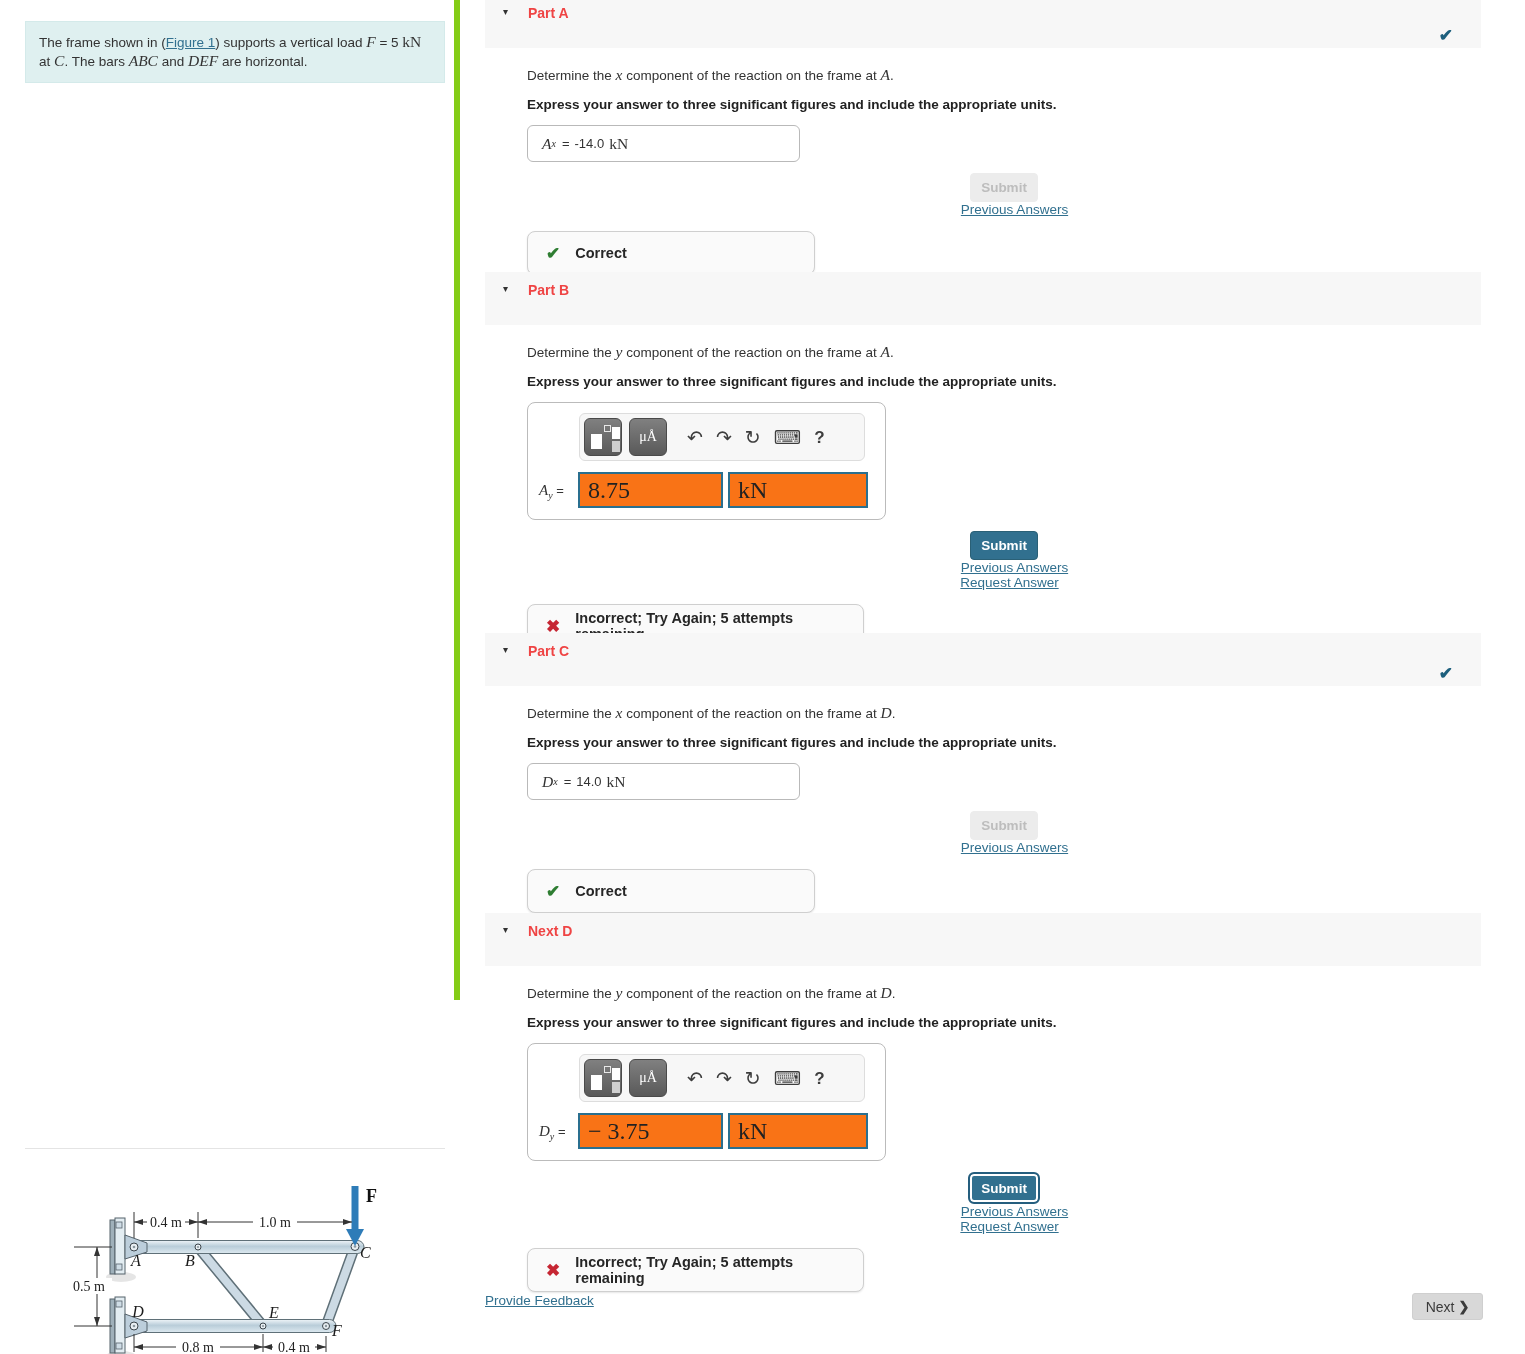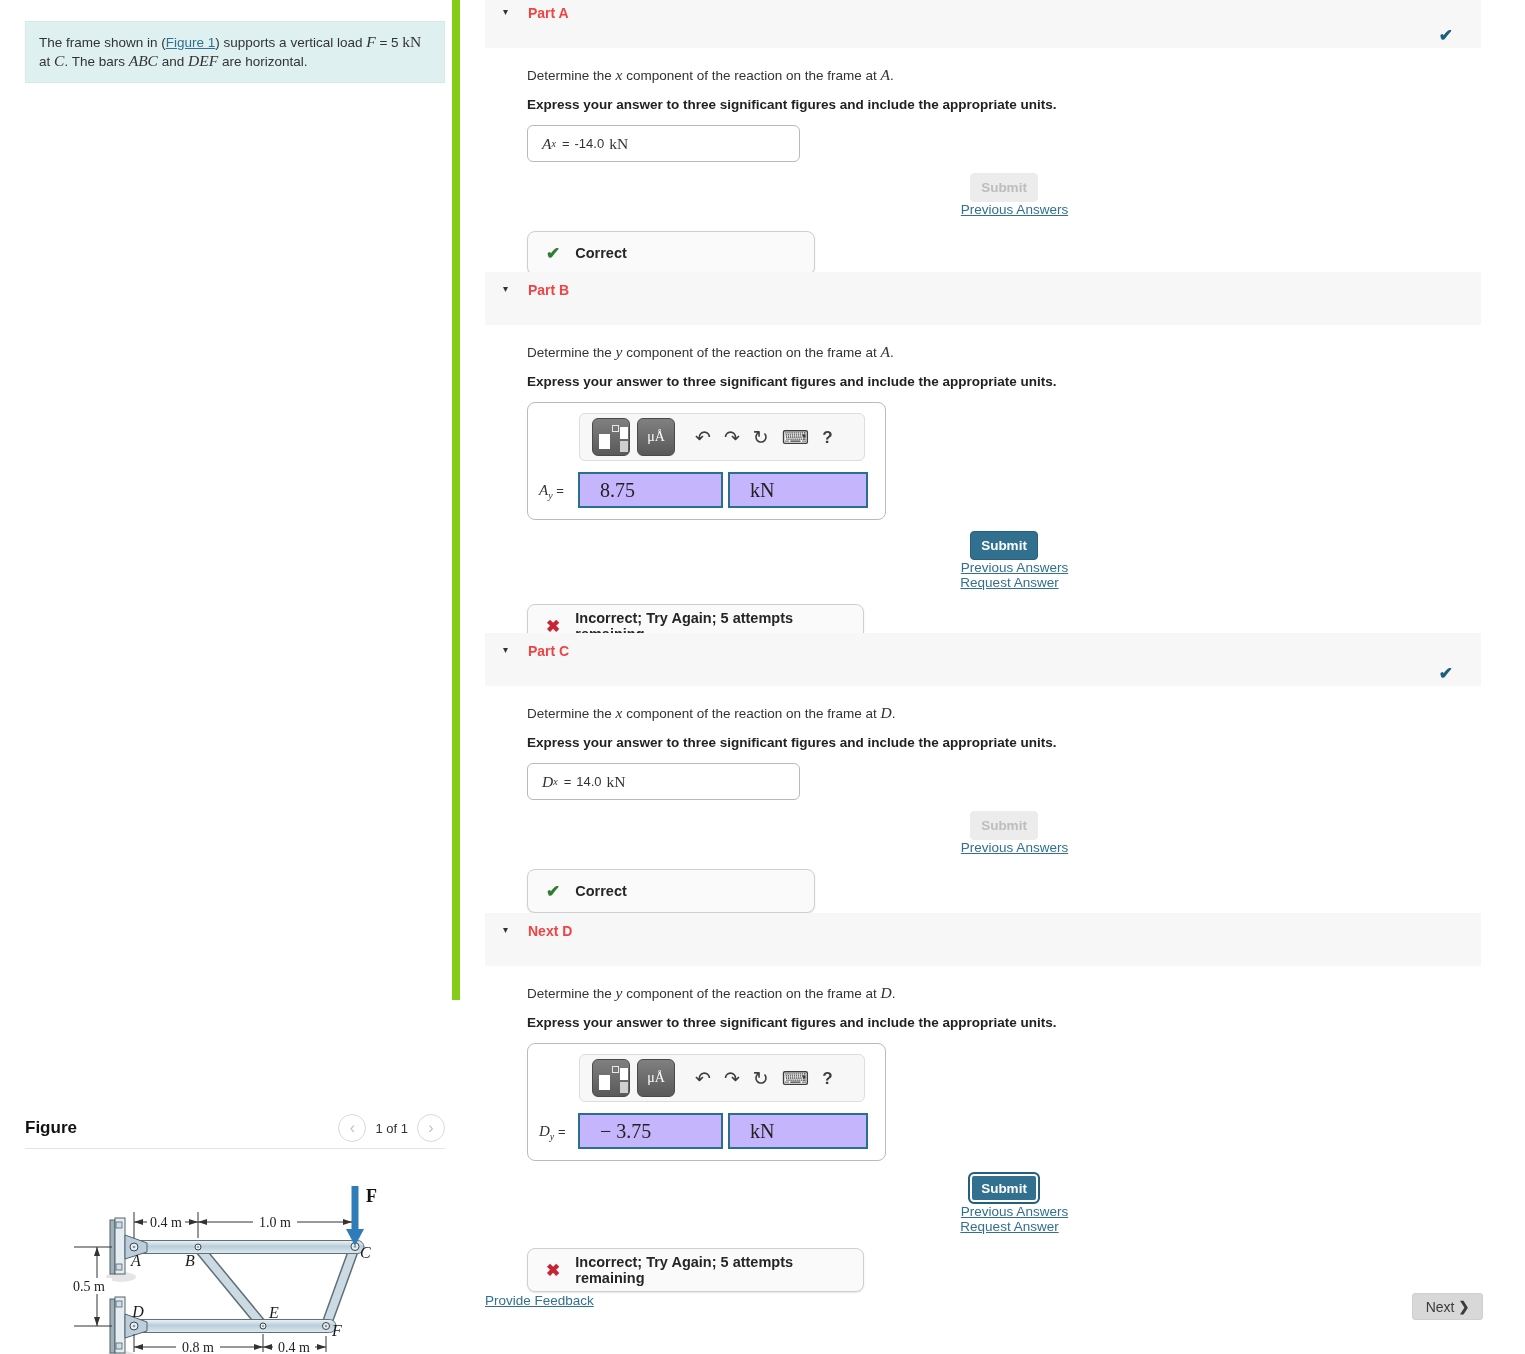--- a/index.html
+++ b/index.html
@@ -1,20 +1,20 @@
 <!DOCTYPE html>
 <html><head>
 <meta charset="utf-8">
 <style>
   * { margin:0; padding:0; box-sizing:border-box; }
   html,body { width:1525px; height:1354px; background:#fff; font-family:"Liberation Sans",sans-serif; color:#333; overflow:hidden; }
   .page { position:relative; width:1525px; height:1354px; }
 
   
-  .left-panel { position:absolute; left:0; top:0; width:460px; height:1000px; background:#fff; border-right:8px solid #84cc16; }
+  .left-panel { position:absolute; left:0; top:0; width:460px; height:1000px; background:#fff; border-right:6px solid #84cc16; }
   .problem-box { position:absolute; left:25px; top:21px; width:420px; min-height:59px; background:#dff0f0; border:1px solid #d4eaea; padding:11px 13px; font-size:13.5px; line-height:18px; color:#333; }
   .m { font-family:"Liberation Serif",serif; font-style:italic; font-size:15.5px; }
   .mr { font-family:"Liberation Serif",serif; font-style:normal; font-size:15.5px; }
   a.tlink { color:#31708f; text-decoration:underline; cursor:pointer; }
 
   .figure-section { position:absolute; left:0; top:1100px; width:460px; height:254px; }
   .figure-header { position:absolute; left:25px; top:10px; width:420px; height:36px; display:flex; align-items:center; }
   .figure-title { font-size:17px; font-weight:bold; color:#111; }
   .pager { margin-left:auto; display:flex; align-items:center; gap:9px; }
   .pager-btn { width:28px; height:28px; border-radius:50%; border:1px solid #d9d9d9; background:#fff; color:#c2c2c2; font-size:16px; line-height:26px; text-align:center; cursor:pointer; font-family:"Liberation Sans",sans-serif; }
@@ -49,32 +49,32 @@
 
   .status-box { margin-top:14px; height:44px; background:#fafafa; border:1px solid #cfcfcf; border-radius:8px; box-shadow:0 1px 2px rgba(0,0,0,.10); display:flex; align-items:center; padding-left:18px; }
   .status-box.correct-box { width:288px; }
   .status-box.incorrect-box { width:337px; }
   .status-glyph.ok { color:#2e7d32; font-size:17px; font-weight:bold; }
   .status-glyph.bad { color:#c62633; font-size:17px; font-weight:bold; }
   .status-text { margin-left:15px; font-size:14.5px; font-weight:bold; color:#262626; }
 
   
   .eq-widget { margin-top:13px; position:relative; width:359px; height:118px; background:#fff; border:1px solid #bbb; border-radius:8px; }
-  .eq-toolbar { position:absolute; left:51px; top:10px; width:286px; height:48px; background:#f7f7f7; border:1px solid #ddd; border-radius:6px; display:flex; align-items:center; padding:0 12px; }
+  .eq-toolbar { position:absolute; left:51px; top:10px; width:286px; height:48px; background:#f7f7f7; border:1px solid #ddd; border-radius:6px; display:flex; align-items:center; padding:0 4px; }
   .tb-dark { width:38px; height:38px; border-radius:6px; border:1px solid #4a4a4a; background:linear-gradient(#808080,#595959); position:relative; margin-right:7px; cursor:pointer; flex:none; }
   .tmpl .r1 { position:absolute; left:6px; top:15px; width:11px; height:15px; background:#fff; }
   .tmpl .r2 { position:absolute; left:19px; top:6px; width:7px; height:7px; border:1.5px solid #e8e8e8; }
   .tmpl .r3 { position:absolute; left:27px; top:8px; width:8px; height:12px; background:#fff; }
   .tmpl .r4 { position:absolute; left:27px; top:22px; width:8px; height:11px; background:#cfcfcf; }
   .tb-unit { color:#fff; font-family:"Liberation Serif",serif; font-size:14px; display:flex; align-items:center; justify-content:center; }
   .tb-icon { border:none; background:none; color:#3d3d3d; font-size:19px; margin-left:13px; cursor:pointer; font-family:"DejaVu Sans",sans-serif; line-height:1; }
   .tb-help { font-size:17px; font-weight:bold; font-family:"Liberation Sans",sans-serif; }
   .eq-label { position:absolute; left:11px; top:79px; font-size:13px; color:#333; }
   .eq-label .m { font-size:15px; }
-  .eq-input { position:absolute; top:69px; height:36px; background:#c4b5fd; border:2px solid #2a6f8f; display:flex; align-items:center; padding-left:20px; font-family:"Liberation Serif",serif; font-size:20px; color:#222; }
+  .eq-input { position:absolute; top:69px; height:36px; background:#f97316; border:2px solid #2a6f8f; display:flex; align-items:center; padding-left:8px; font-family:"Liberation Serif",serif; font-size:24px; color:#222; }
   .eq-val { left:50px; width:145px; }
   .eq-unit { left:200px; width:140px; }
 
   .footer-feedback { position:absolute; left:23px; top:1293px; font-size:13.5px; }
   .next-btn { position:absolute; left:950px; top:1293px; width:71px; height:27px; background:#d8d8d8; border:1px solid #cfcfcf; border-radius:3px; font-size:14px; color:#3b3b3b; font-family:"Liberation Sans",sans-serif; cursor:pointer; display:flex; align-items:center; justify-content:center; gap:4px; }
   .next-btn .chev { font-weight:bold; font-size:13px; }
 
   sub.s { font-size:10px; font-style:italic; font-family:"Liberation Serif",serif; }
 </style>
 </head>
@@ -83,28 +83,20 @@
 <div class="page">
 
   <aside class="left-panel">
 
     <div class="problem-box">
       <span>The frame shown in (</span><a class="tlink">Figure 1</a><span>) supports a vertical load </span><span class="m">F</span><span> = 5 </span><span class="mr">kN</span><span> at</span>
       <span class="m">C</span><span>. The bars </span><span class="m">ABC</span><span> and </span><span class="m">DEF</span><span> are horizontal.</span>
     </div>
 
     <div class="figure-section">
-      <div class="figure-header">
-        <span class="figure-title">Figure</span>
-        <div class="pager">
-          <button class="pager-btn">‹</button>
-          <span class="pager-label">1 of 1</span>
-          <button class="pager-btn">›</button>
-        </div>
-      </div>
       <div class="figure-divider"></div>
 
       <svg class="frame-svg" width="460" height="200" viewBox="0 0 460 200">
         <defs>
           <linearGradient id="barGrad" x1="0" y1="0" x2="0" y2="1">
             <stop offset="0" stop-color="#eef4f8"></stop>
               <stop offset="0.45" stop-color="#b9cdd9"></stop>
               <stop offset="1" stop-color="#dde9f0"></stop>
           </linearGradient>
         </defs>

